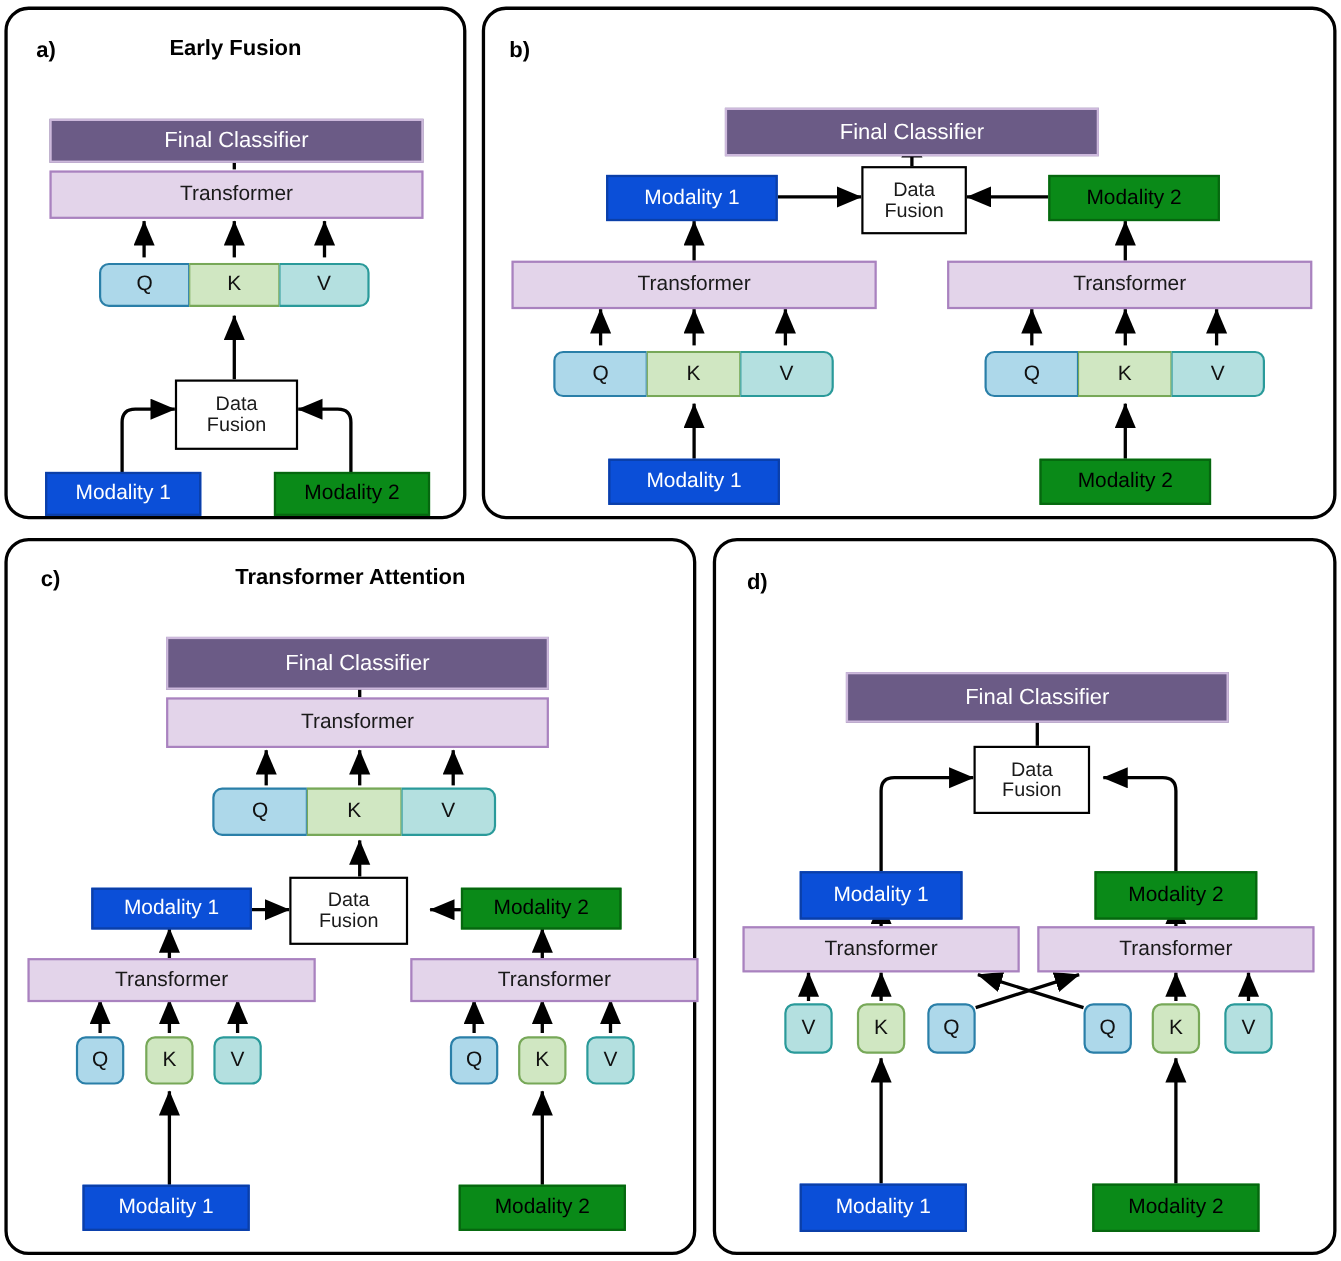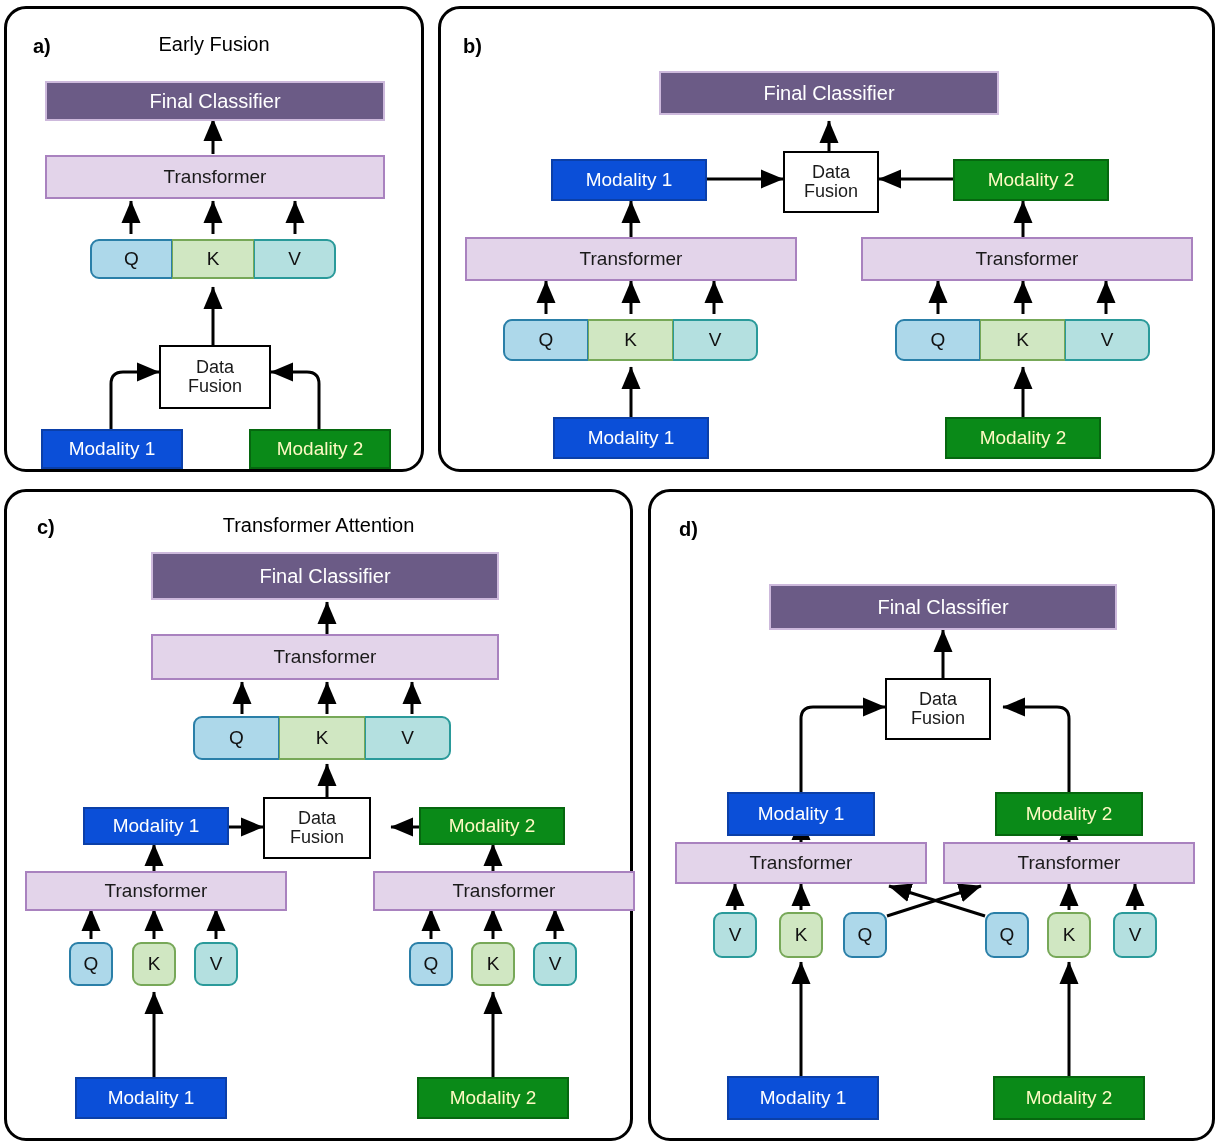--- a/index.html
+++ b/index.html
@@ -1,26 +1,26 @@
 <!DOCTYPE html>
 <html><head>
 <meta charset="utf-8">
 <style>
   html,body{margin:0;padding:0;background:#ffffff;}
   body{width:1219px;height:1146px;font-family:"Liberation Sans",sans-serif;}
   #root{position:relative;width:1219px;height:1146px;overflow:hidden;background:#fff;}
   .panel{position:absolute;border:3px solid #000;border-radius:22px;background:#fff;box-sizing:border-box;}
   .panel-letter{position:absolute;font-weight:bold;font-size:20px;color:#000;}
-  .panel-title{position:absolute;font-weight:normal;font-size:20px;color:#000;text-align:center;white-space:nowrap;}
+  .panel-title{position:absolute;font-weight:bold;font-size:20px;color:#000;text-align:center;white-space:nowrap;}
   .node{position:absolute;box-sizing:border-box;display:flex;align-items:center;justify-content:center;text-align:center;}
-  .classifier{background:#6b5b86;border:2px solid #cdb9dc;color:#ffffff;font-size:20px;}
+  .classifier{background:#6b5b86;border:2px solid #cdb9dc;color:#ffffff;font-size:20px;margin-top:27px;}
   .transformer{background:#e3d4ea;border:2px solid #a982bf;color:#1a1a1a;font-size:19px;}
   .fusion{background:#ffffff;border:2px solid #000000;color:#1a1a1a;font-size:18px;line-height:1.05;flex-direction:column;}
   .mod1{background:#0b4fd8;border:2px solid #0b3fa8;color:#ffffff;font-size:19px;}
-  .mod2{background:#0a8a18;border:2px solid #06670f;color:#fef9c3;font-size:19px;}
+  .mod2{background:#0a8a18;border:2px solid #06670f;color:#000000;font-size:19px;}
   .qkv{font-size:19px;color:#111;}
   .q{background:#add8ea;border:2px solid #2a7fa8;}
   .k{background:#d0e7c2;border:2px solid #77a858;}
   .v{background:#b4e0e0;border:2px solid #2a9a9a;}
   .joined-l{border-radius:9px 0 0 9px;border-right-width:1px;}
   .joined-m{border-radius:0;border-left-width:1px;border-right-width:1px;}
   .joined-r{border-radius:0 9px 9px 0;border-left-width:1px;}
   .solo{border-radius:9px;}
   svg.arrows{position:absolute;left:0;top:0;overflow:visible;pointer-events:none;}
 </style>

